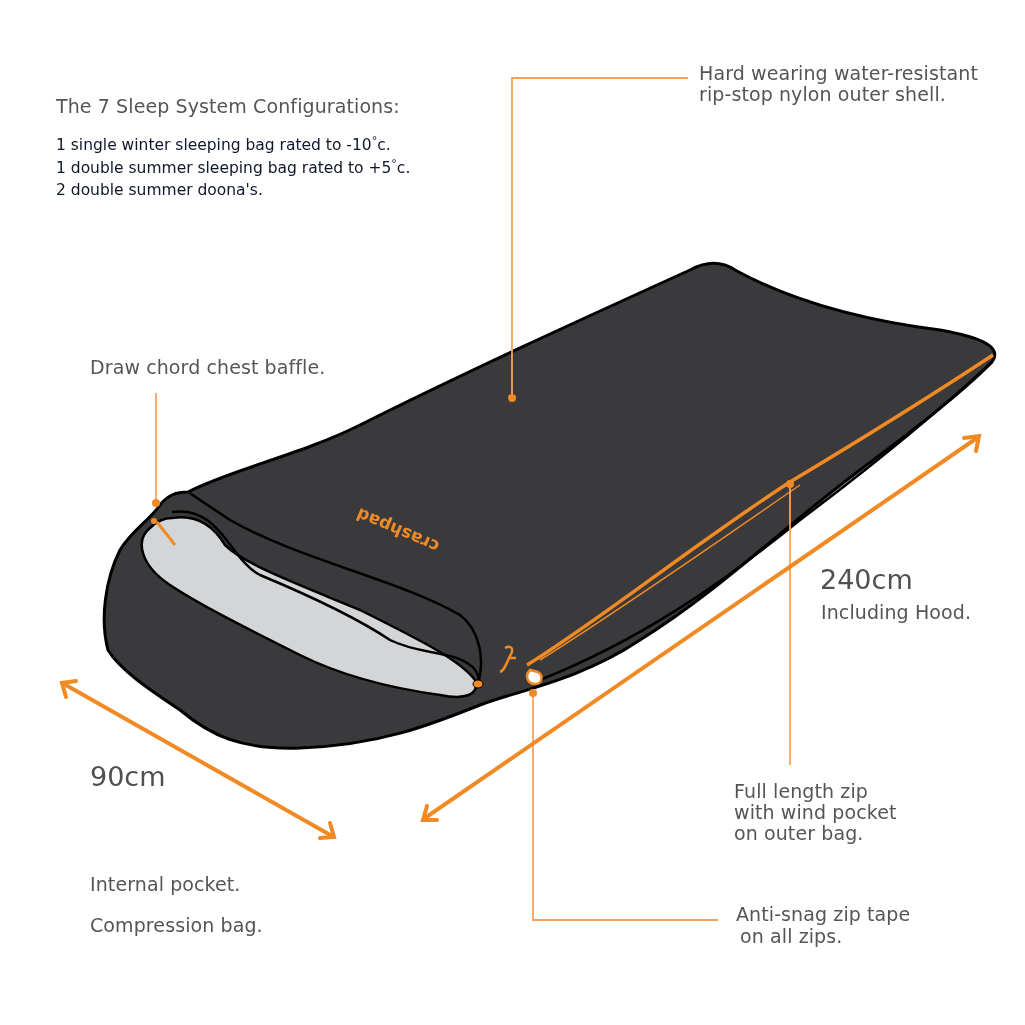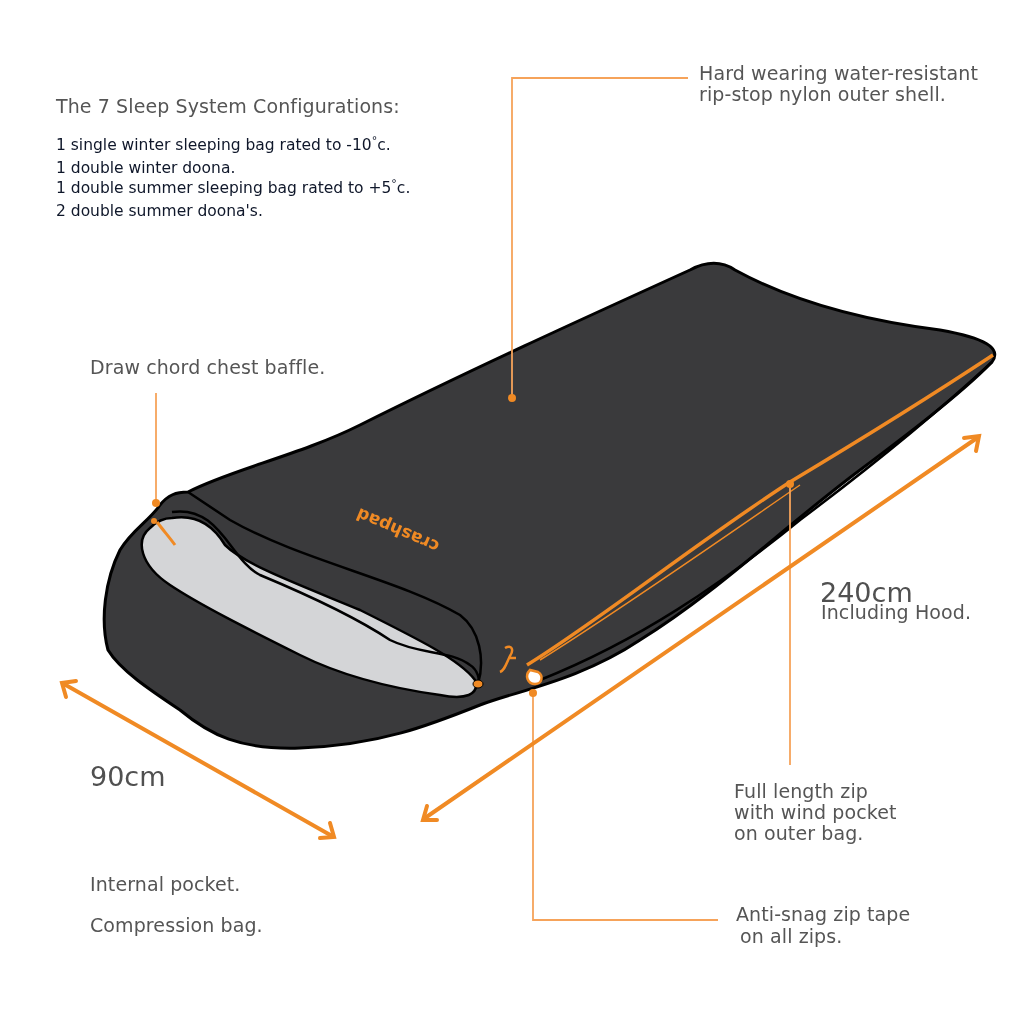--- a/index.html
+++ b/index.html
@@ -78,31 +78,30 @@
     <polyline points="427,806 423,820 437,820"></polyline>
     <line x1="64" y1="684" x2="332" y2="836"></line>
     <polyline points="66,697 62,683 76,681"></polyline>
     <polyline points="320,838 334,837 330,823"></polyline>
   </g>
 </svg>
 
 <div class="txt" style="left:56px; top:96px;">The 7 Sleep System Configurations:</div>
 <div class="line-block" style="position:absolute; left:56px; top:135px; font-size:15.5px; line-height:20.5px; color:#0f172a;">
   <div><span>1 single winter sleeping bag rated to -10</span><sup class="deg">°</sup><span>c.</span></div>
-  <div><span>1 double winter doona.</span></div>
   <div><span>1 double summer sleeping bag rated to +5</span><sup class="deg">°</sup><span>c.</span></div>
   <div><span>2 double summer doona's.</span></div>
 </div>
 
 <div class="txt" style="left:699px; top:63px;">Hard wearing water-resistant</div>
 <div class="txt" style="left:699px; top:84px;">rip-stop nylon outer shell.</div>
 
 <div class="txt" style="left:90px; top:357px;">Draw chord chest baffle.</div>
 
-<div class="big" style="left:820px; top:564px;margin-top:13px;">240cm</div>
+<div class="big" style="left:820px; top:564px;">240cm</div>
 <div class="txt" style="left:821px; top:602px;">Including Hood.</div>
 
 <div class="big" style="left:90px; top:761px;">90cm</div>
 
 <div class="txt" style="left:734px; top:781px;">Full length zip</div>
 <div class="txt" style="left:734px; top:802px;">with wind pocket</div>
 <div class="txt" style="left:734px; top:823px;">on outer bag.</div>
 
 <div class="txt" style="left:736px; top:904px;">Anti-snag zip tape</div>
 <div class="txt" style="left:740px; top:926px;">on all zips.</div>

